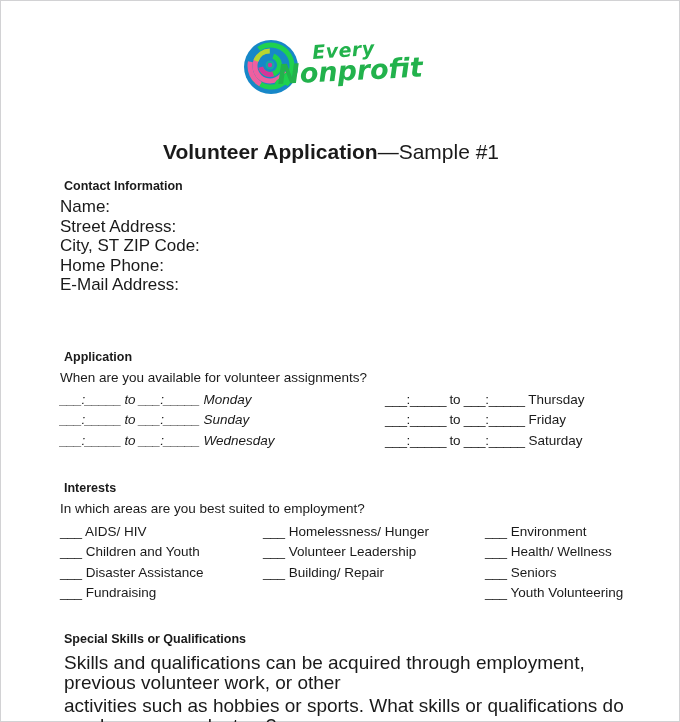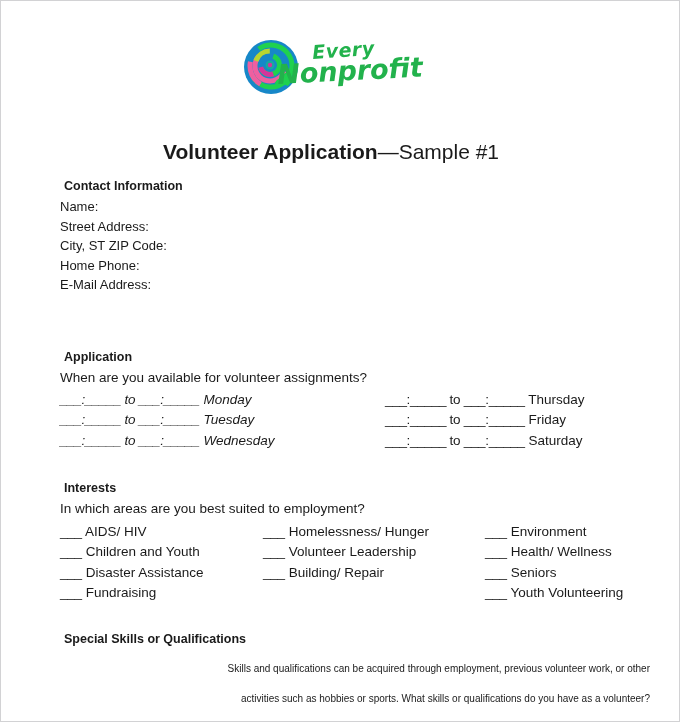--- a/index.html
+++ b/index.html
@@ -107,21 +107,21 @@
     line-height: 19px;
     margin: 4px;
   }
   .sec-q {
     font-size: 13.5px;
     font-weight: normal;
     line-height: 19.5px;
     margin: 0;
   }
   .field-line {
-    font-size: 13px;
+    font-size: 17px;
     line-height: 19.5px;
     margin: 0;
     white-space: nowrap;
   }
 
   
   #contact { top: 172px; }
   #contact .sec-head { margin-bottom: 1px; }
 
   
@@ -169,24 +169,23 @@
   }
   .int-cell.c0 { left: 0px; }
   .int-cell.c1 { left: 203px; }
   .int-cell.c2 { left: 425px; }
   .int-blank { letter-spacing: -0.2px; }
 
   
   #skills { top: 625px; width: 600px; }
   #skills .sec-head { margin-bottom: 2px; }
   .skills-body {
-    font-size: 10px;
+    font-size: 19px;
     line-height: 19.5px;
-    margin: 10px;
-    text-align: right;
+    margin: 4px;
   }
 </style>
 </head>
 <body>
 
 <div id="page">
 
   <div class="logo-block">
     <div class="logo-inner">
       <div class="logo-mark">
@@ -239,21 +238,21 @@
         </div>
         <div class="avail-cell right">
           <span class="blank-t">___:_____ to ___:_____</span>
           <span class="daylabel">Thursday</span>
         </div>
       </div>
 
       <div class="avail-row">
         <div class="avail-cell left">
           <span class="blank-t">___:_____ to ___:_____</span>
-          <span class="daylabel">Tuesday</span>
+          <span class="daylabel">Sunday</span>
         </div>
         <div class="avail-cell right">
           <span class="blank-t">___:_____ to ___:_____</span>
           <span class="daylabel">Friday</span>
         </div>
       </div>
 
       <div class="avail-row">
         <div class="avail-cell left">
           <span class="blank-t">___:_____ to ___:_____</span>

